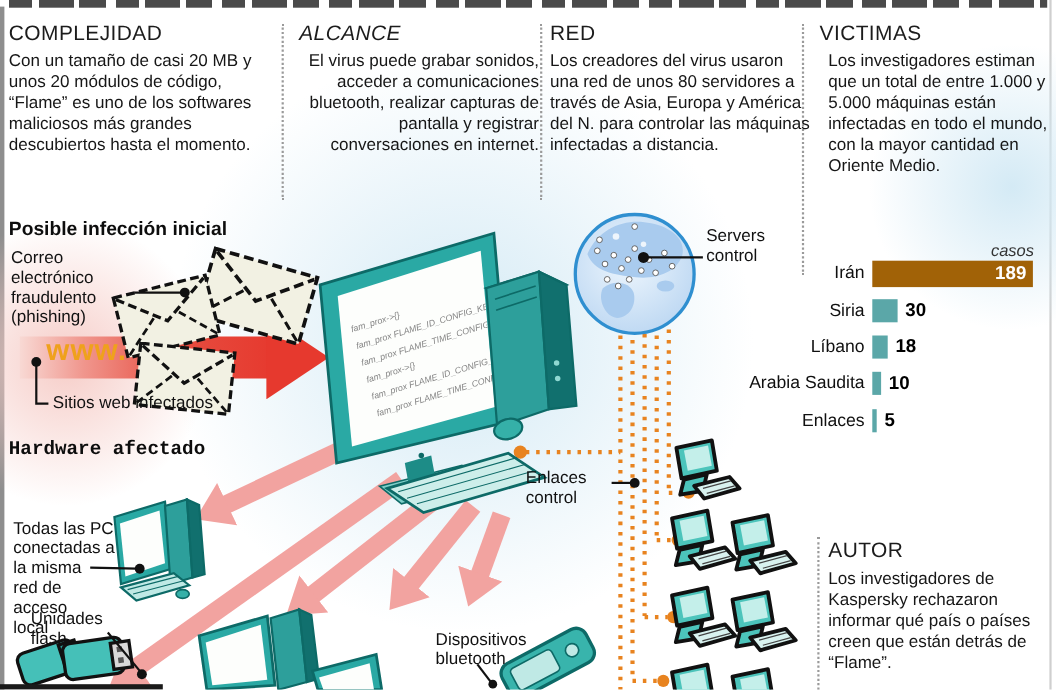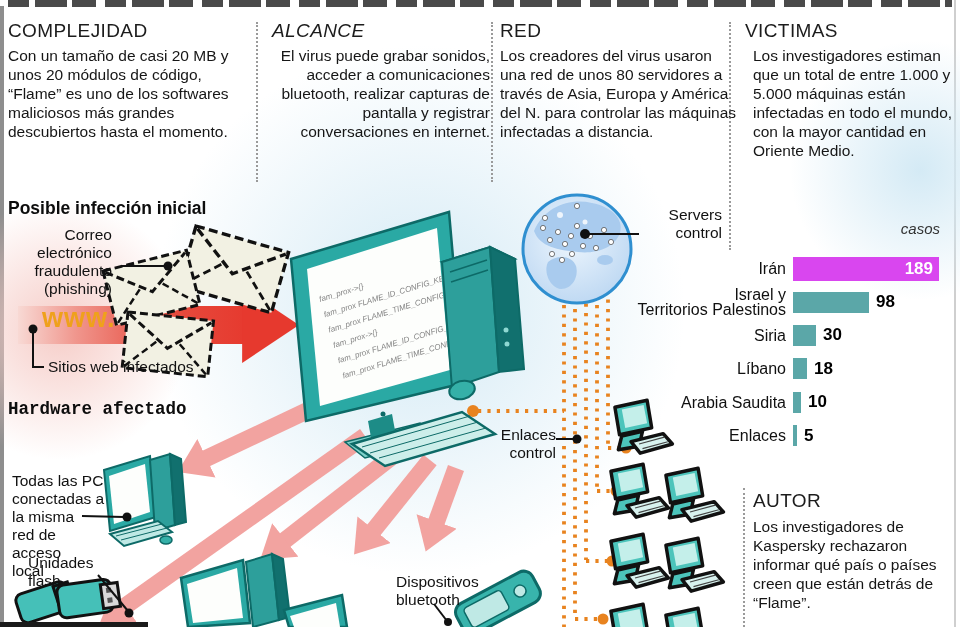--- a/index.html
+++ b/index.html
@@ -5,29 +5,29 @@
   html,body{margin:0;padding:0;background:#fff;width:960px;height:627px;overflow:hidden;
     font-family:"Liberation Sans", sans-serif;}
   .stage{position:relative;width:960px;height:627px;background:#fff;}
   .abs{position:absolute;}
   .txt{position:absolute;color:#161616;}
   .sec-title{font-size:19px;color:#1c1c1c;letter-spacing:.4px;}
   .sec-body{font-size:15.5px;line-height:19px;color:#161616;}
   .bold-head{font-size:17.5px;font-weight:bold;color:#0d0d0d;}
   .ann{font-size:15.5px;line-height:18px;color:#111;}
   .pre{white-space:pre-line;}
-  .center{text-align:right;}
+  .center{text-align:left;}
   .right{text-align:right;}
   .italic{font-style:italic;}
   .divider{position:absolute;width:0;border-left:2px dotted #9a9a9a;}
   .headband{position:absolute;left:8px;top:0;width:944px;height:7px;
     background:repeating-linear-gradient(90deg,#4a4a4a 0 21px,#fff 21px 27px,#4a4a4a 27px 59px,#fff 59px 64px,#4a4a4a 64px 88px,#fff 88px 97px);}
   .www{position:absolute;left:42px;top:303px;font-size:27px;font-weight:bold;color:#efa11c;letter-spacing:1px;}
   
-  .vchart{position:absolute;left:616px;top:252px;width:340px;}
+  .vchart{position:absolute;left:616px;top:232px;width:340px;}
   .vrow{display:flex;align-items:center;height:33.4px;}
   .vlab{width:170px;text-align:right;padding-right:7px;font-size:16px;line-height:15px;
     white-space:pre-line;color:#101010;flex:none;}
   .vbarwrap{display:flex;align-items:center;}
   .vbar{height:21px;flex:none;}
   .vbar.hl{height:24px;display:flex;align-items:center;justify-content:flex-end;}
   .vval{font-weight:bold;font-size:17px;margin-left:7px;color:#000;}
   .vval.inside{color:#fff;margin:0 6px 0 0;}
   svg text{font-family:"Liberation Sans", sans-serif;}
 </style>
@@ -299,34 +299,26 @@
   <div class="txt ann pre center" style="left:642px;top:206px;width:80px;">Servers
 control</div>
   <div class="txt ann pre center" style="left:478px;top:426px;width:78px;">Enlaces
 control</div>
 
   <div class="txt italic right" style="left:860px;top:220px;width:80px;font-size:15px;color:#333;">casos</div>
   <div class="vchart">
       <div class="vrow">
         <div class="vlab">Irán</div>
         <div class="vbarwrap">
-          <div class="vbar hl" style="width: 146px; background: #d946ef;">
+          <div class="vbar hl" style="width: 146px; background: #a16207;">
             <div class="vval inside">189</div>
           </div>
         </div>
       </div>
       <div class="vrow">
-        <div class="vlab">Israel y
-Territorios Palestinos</div>
-        <div class="vbarwrap">
-          <div class="vbar" style="width: 76px; background: rgb(91, 167, 168);"></div>
-          <div class="vval">98</div>
-        </div>
-      </div>
-      <div class="vrow">
         <div class="vlab">Siria</div>
         <div class="vbarwrap">
           <div class="vbar" style="width: 23px; background: rgb(91, 167, 168);"></div>
           <div class="vval">30</div>
         </div>
       </div>
       <div class="vrow">
         <div class="vlab">Líbano</div>
         <div class="vbarwrap">
           <div class="vbar" style="width: 14px; background: rgb(91, 167, 168);"></div>

